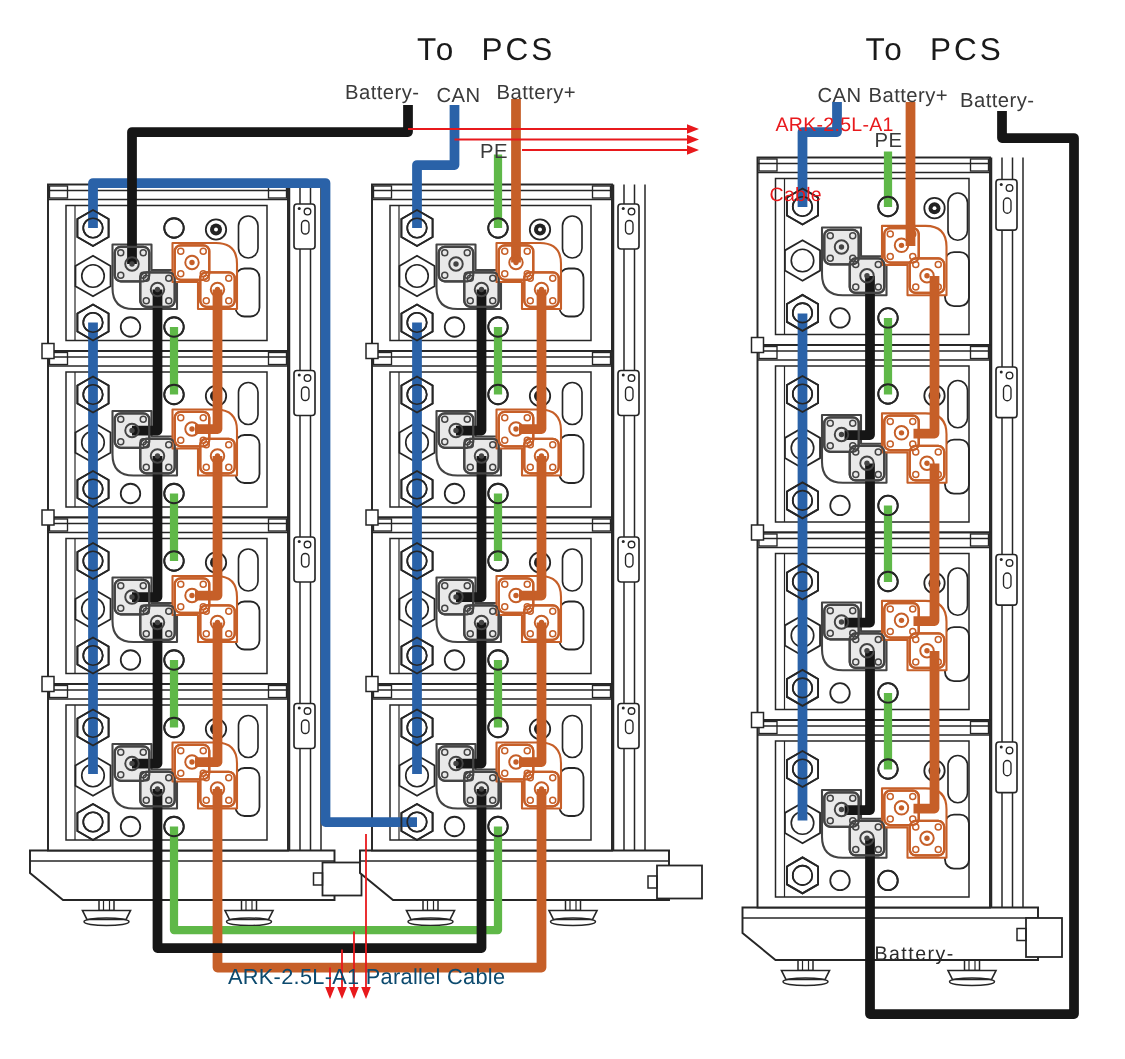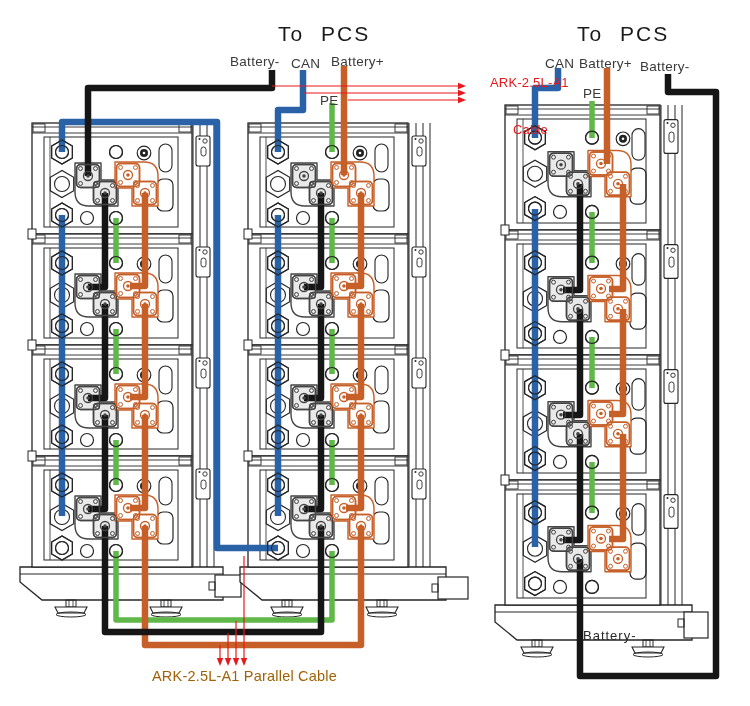--- a/index.html
+++ b/index.html
@@ -963,23 +963,23 @@
         <line x1="244" y1="556" x2="244" y2="658" stroke="#e8191c" stroke-width="1.2"></line>
         <polygon points="244,666 240.8,658 247.2,658" fill="#e8191c"></polygon>
       </g>
     </svg>
 
   <div class="lbl title" style="left:278px;top:22px">To PCS</div>
   <div class="lbl" style="left:230px;top:54px">Battery-</div>
   <div class="lbl" style="left:291px;top:56px">CAN</div>
   <div class="lbl" style="left:331px;top:54px">Battery+</div>
   <div class="lbl" style="left:320px;top:93px">PE</div>
-  <div class="lbl red-note" style="left: 490px; top: 75px; color: rgb(232, 25, 28);">ARK-2.5L-A1</div>
+  <div class="lbl red-note" style="left: 517px; top: 75px; color: rgb(232, 25, 28);">ARK-2.5L-A1</div>
   <div class="lbl red-note" style="left: 513px; top: 93px; color: rgb(232, 25, 28); margin-top: 29px;">Cable</div>
-  <div class="lbl par-note" style="left: 152px; top: 668px; color: #a16207;">ARK-2.5L-A1 Parallel Cable</div>
+  <div class="lbl par-note" style="left: 152px; top: 644px; color: #0c4a6e;">ARK-2.5L-A1 Parallel Cable</div>
 
   <div class="lbl title" style="left:577px;top:22px">To PCS</div>
   <div class="lbl" style="left:545px;top:56px">CAN</div>
   <div class="lbl" style="left:579px;top:56px">Battery+</div>
   <div class="lbl" style="left:640px;top:59px">Battery-</div>
   <div class="lbl" style="left:583px;top:86px">PE</div>
   <div class="lbl base-lbl" style="left:583px;top:628px">Battery-</div>
 </div>
 
 </body></html>

